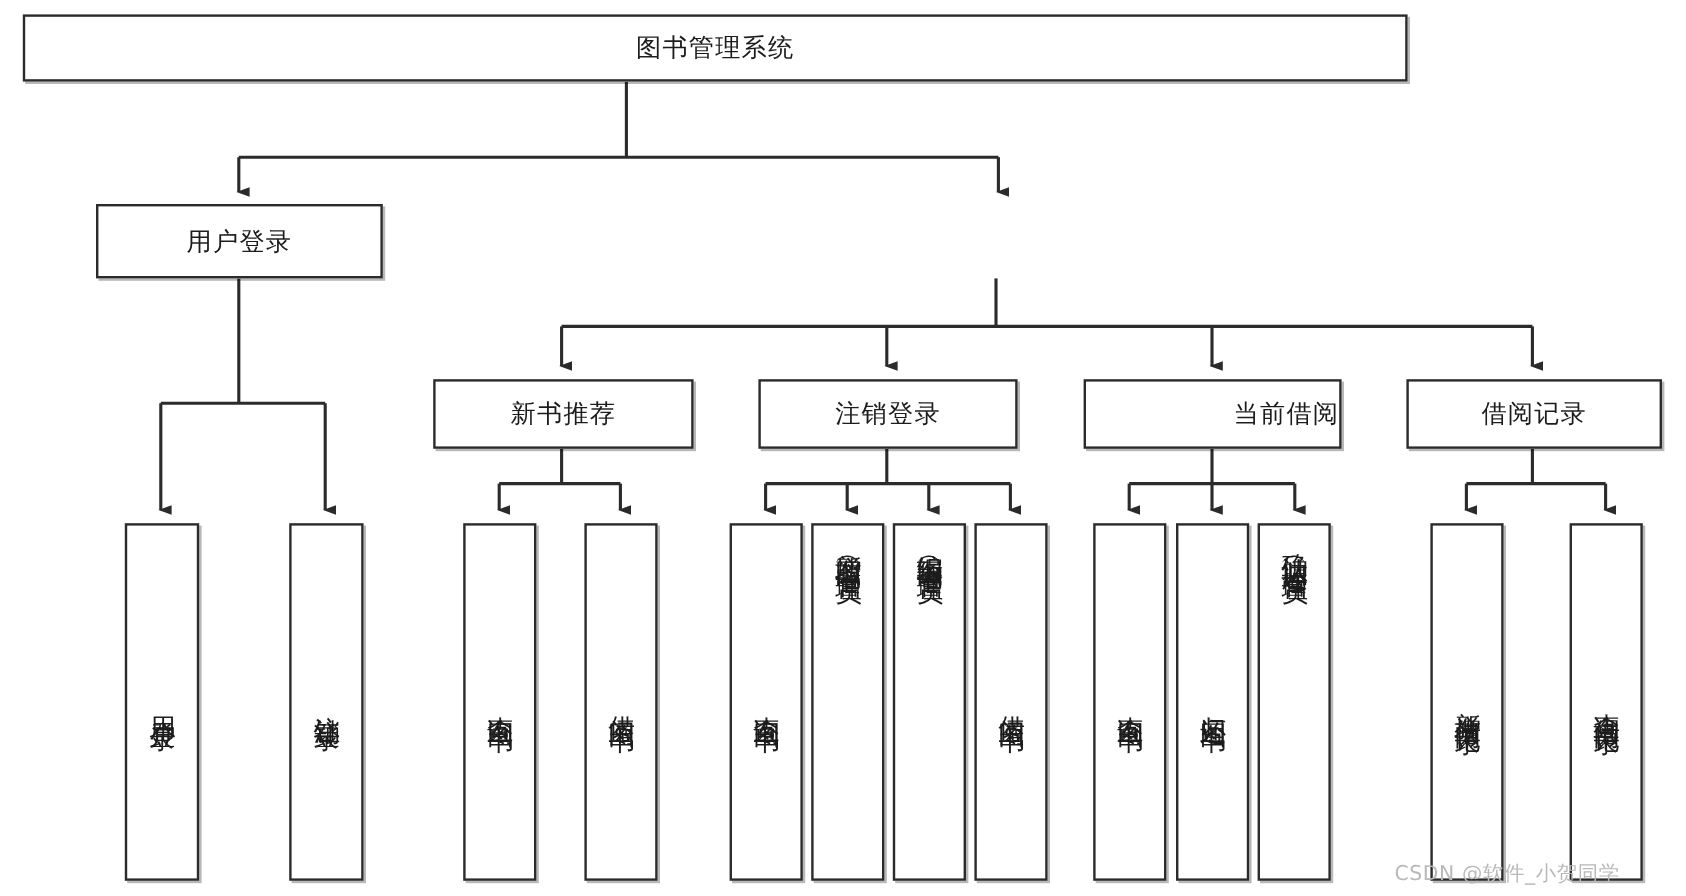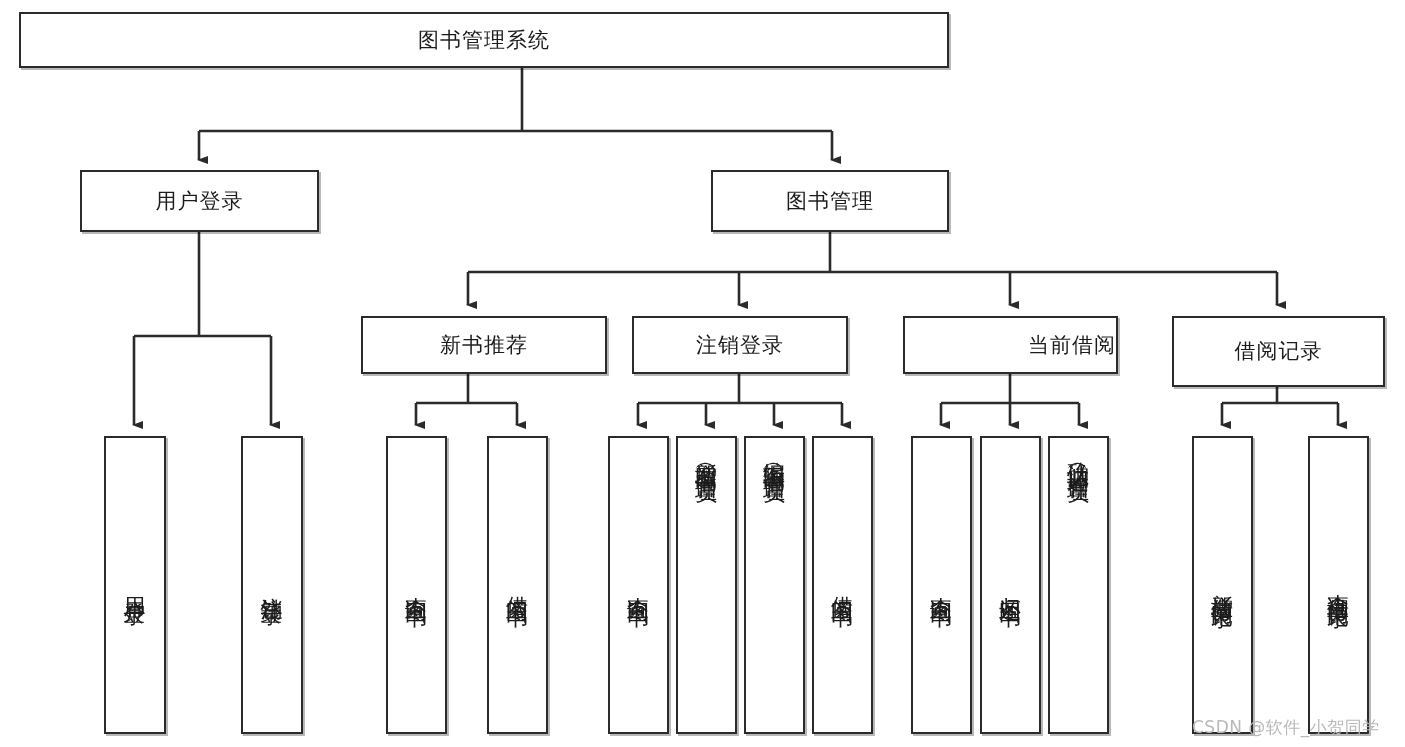--- a/index.html
+++ b/index.html
@@ -115,41 +115,38 @@
       <path d="M1010,403 L1010,425" marker-end="url(#arrow)"></path>
       <path d="M1079,403 L1079,425" marker-end="url(#arrow)"></path>
 
       <path d="M1277,374 L1277,403"></path>
       <path d="M1222,403 L1338,403"></path>
       <path d="M1222,403 L1222,425" marker-end="url(#arrow)"></path>
       <path d="M1338,403 L1338,425" marker-end="url(#arrow)"></path>
     </g>
   </svg>
 
-  <div class="node" style="left:19px; top:12px; width:930px; height:56px;">
+  <div class="node" style="left:19px; top:12px; width:1154px; height:56px;">
     <span class="label">图书管理系统</span>
   </div>
 
   <div class="node" style="left:80px; top:170px; width:239px; height:62px;">
     <span class="label">用户登录</span>
   </div>
-  <div class="node" style="left:711px; top:170px; width:238px; height:62px;">
-    <span class="label">图书管理</span>
-  </div>
 
-  <div class="node" style="left:361px; top:316px; width:246px; height:58px;">
+  <div class="node" style="left:361px; top:316px; width:217px; height:58px;">
     <span class="label">新书推荐</span>
   </div>
   <div class="node" style="left:632px; top:316px; width:216px; height:58px;">
     <span class="label">注销登录</span>
   </div>
   <div class="node" style="left:903px; top:316px; width:215px; height:58px;justify-content:flex-end;">
     <span class="label">当前借阅</span>
   </div>
-  <div class="node" style="left:1172px; top:316px; width:213px; height:71px;">
+  <div class="node" style="left:1172px; top:316px; width:213px; height:58px;">
     <span class="label">借阅记录</span>
   </div>
 
   <div class="node vertical centred" style="left:104px; top:436px; width:62px; height:298px;">
     <span class="label">用户登录</span>
   </div>
   <div class="node vertical centred" style="left:241px; top:436px; width:62px; height:298px;">
     <span class="label">注销登录</span>
   </div>
 
@@ -183,15 +180,15 @@
     <span class="label">确认归还（管理员）</span>
   </div>
 
   <div class="node vertical centred" style="left:1192px; top:436px; width:61px; height:298px;">
     <span class="label">新增借阅记录</span>
   </div>
   <div class="node vertical centred" style="left:1308px; top:436px; width:61px; height:298px;">
     <span class="label">查询借阅记录</span>
   </div>
 
-  <div class="watermark" style="left:1192px; top:716px;">CSDN @软件_小贺同学</div>
+  <div class="watermark" style="left:1162px; top:716px;">CSDN @软件_小贺同学</div>
 
 </div>
 
 </body></html>

